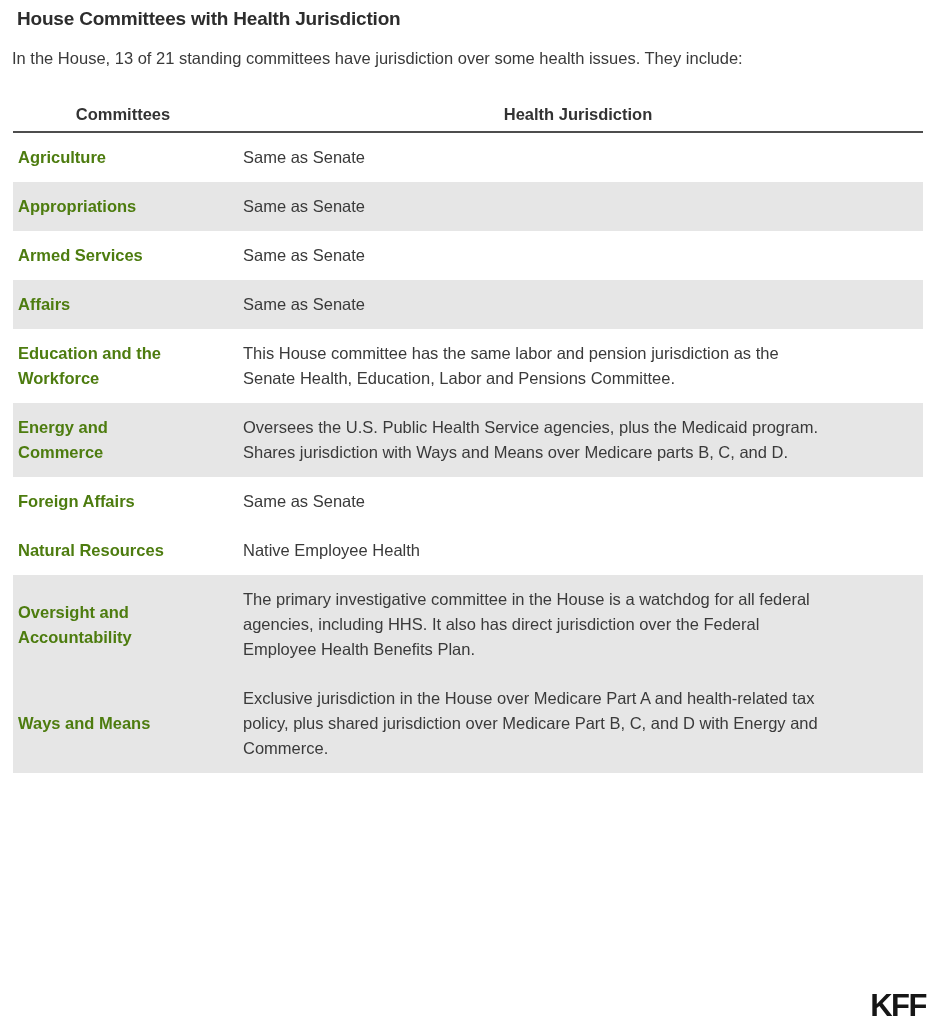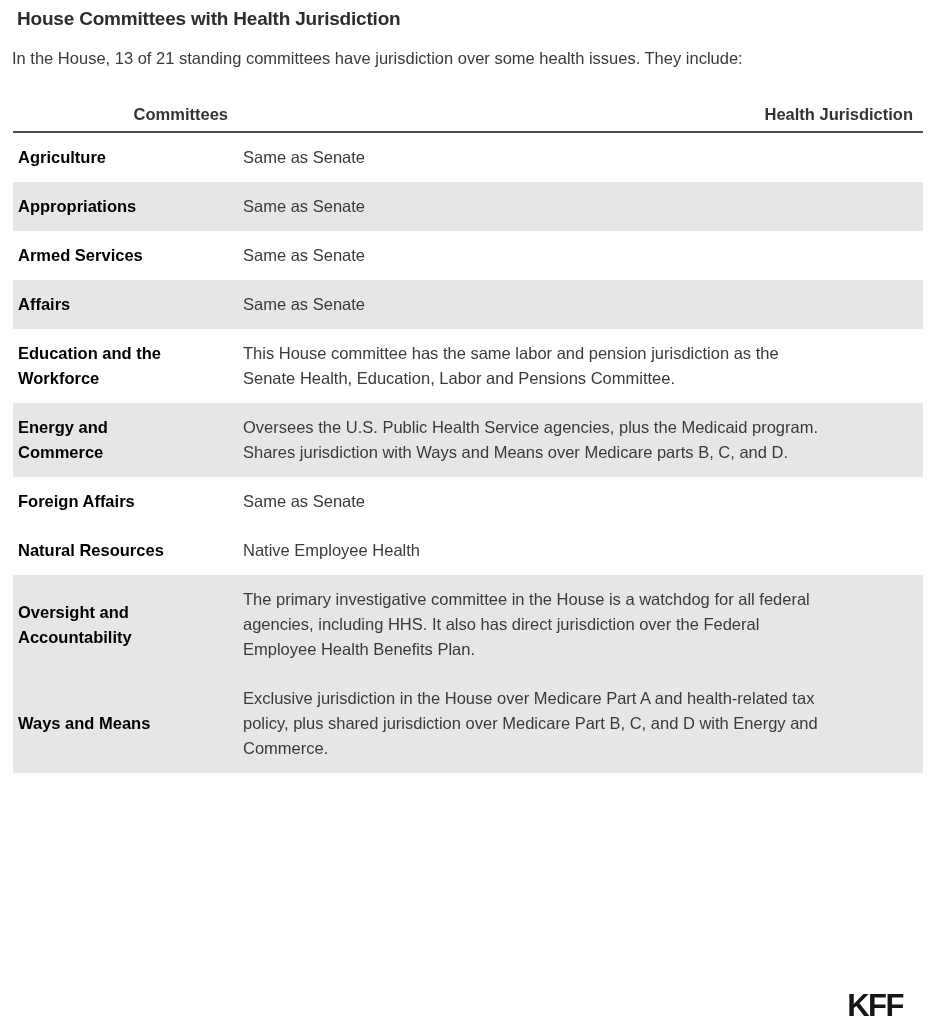--- a/index.html
+++ b/index.html
@@ -32,46 +32,46 @@
     margin: 0 0 31px 4px;
   }
 
   table.committees {
     border-collapse: collapse;
     width: 910px;
     margin-left: 5px;
     table-layout: fixed;
   }
   table.committees th {
-    text-align: right;
+    text-align: center;
     font-size: 16.5px;
     font-weight: bold;
     color: #333333;
     padding: 6px 10px 7px 5px;
     border-bottom: 2px solid #4d4d4d;
   }
   table.committees th.col-committees { width: 210px; }
   table.committees td {
     font-size: 16.5px;
     line-height: 25px;
     padding: 12px 10px 12px 5px;
     vertical-align: middle;
     white-space: pre-line;
     color: #3a3a3a;
   }
   table.committees td.committee {
     font-weight: bold;
-    color: #000000;
+    color: #4d7c0f;
   }
   table.committees tbody tr.stripe { background: #e6e6e6; }
 
   .kff-logo {
     position: absolute;
     top: 988px;
-    right: 26px;
+    right: 3px;
     font-size: 31px;
     font-weight: bold;
     letter-spacing: -1.5px;
     color: #161616;
   }
 </style>
 </head>
 <body>
 
 <div class="container">

